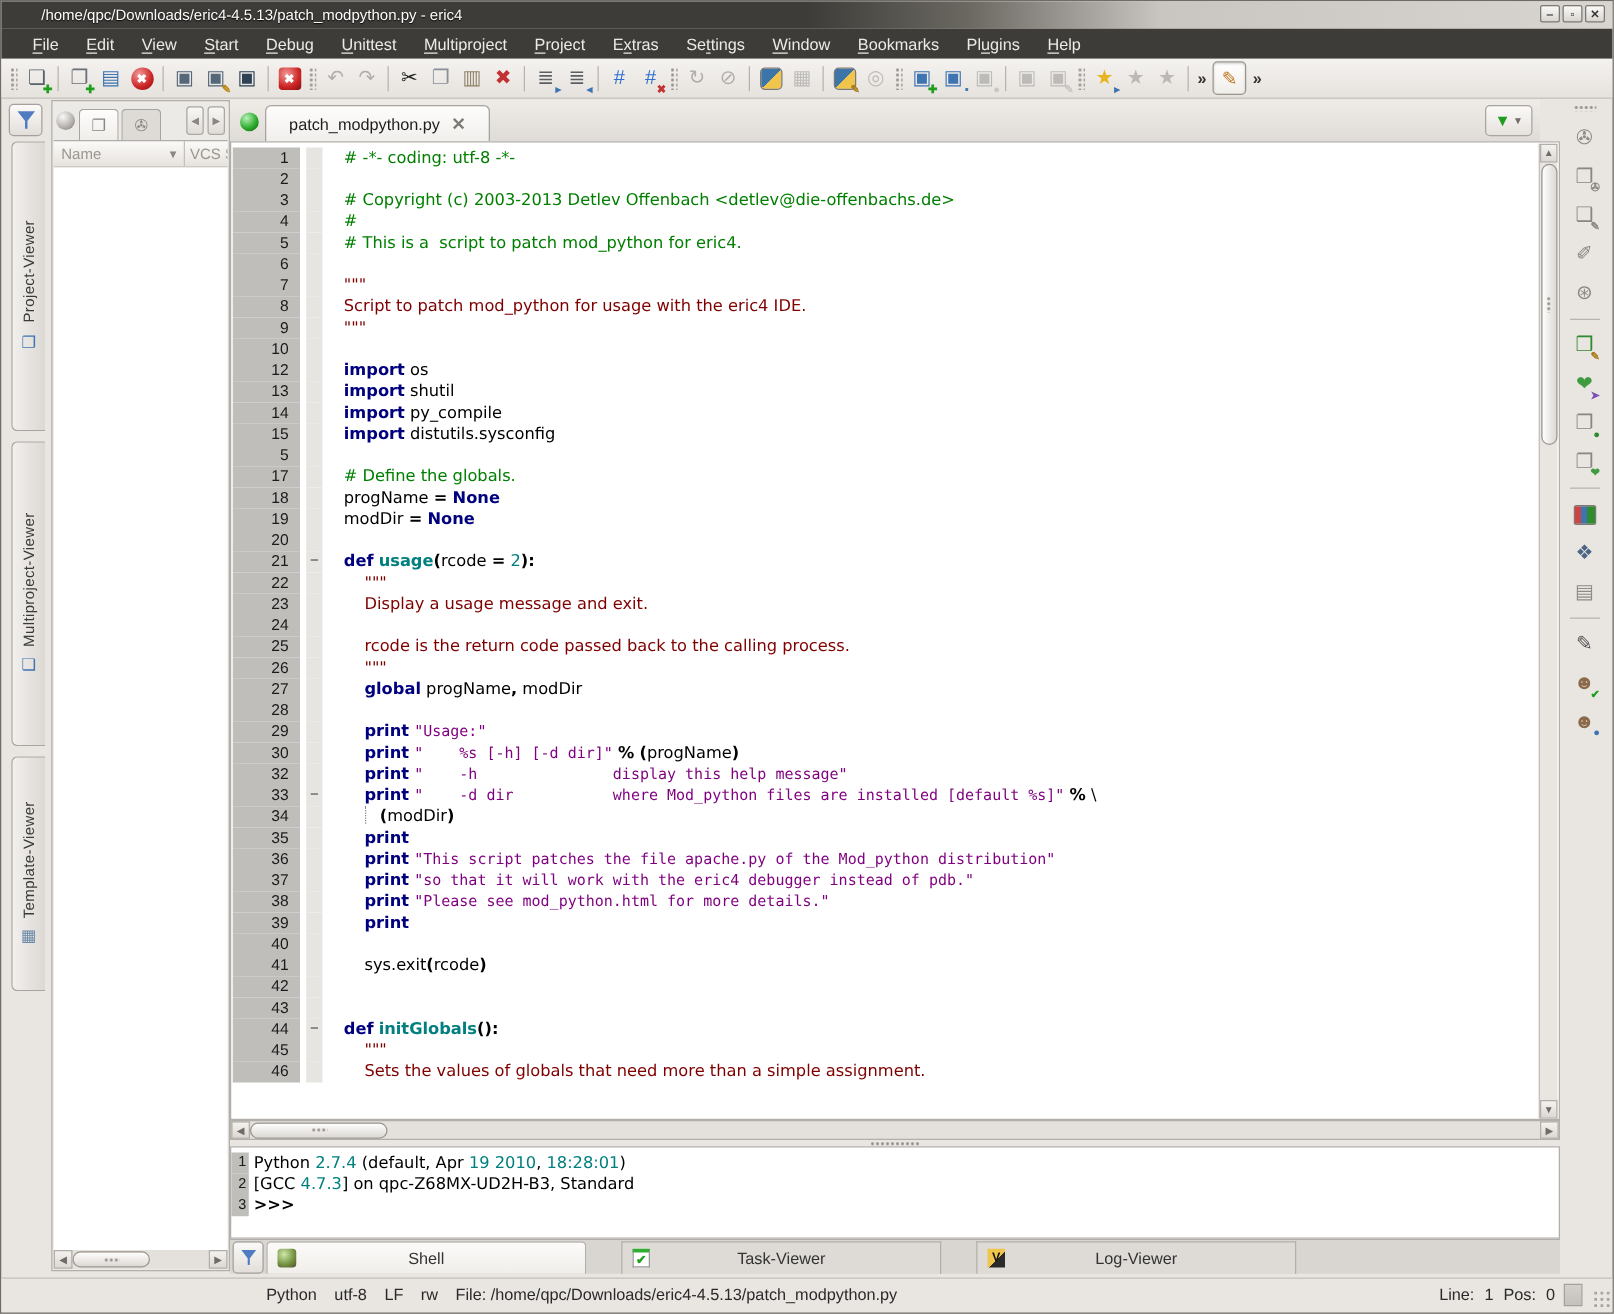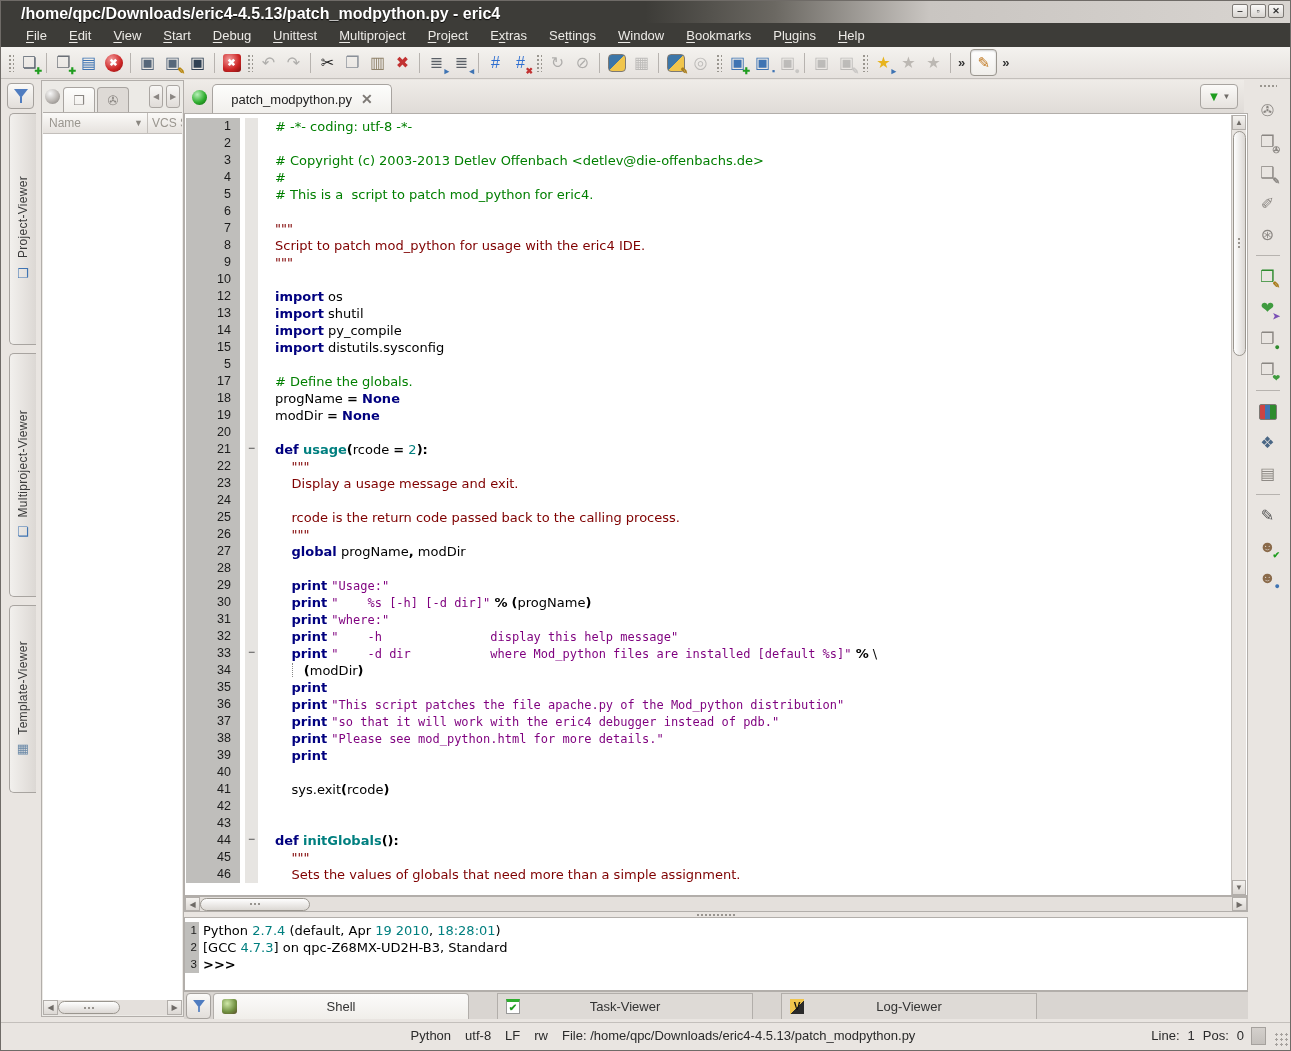--- a/index.html
+++ b/index.html
@@ -2,21 +2,21 @@
 <html><head>
 <meta charset="utf-8">
 <style>
   *{box-sizing:border-box;margin:0;padding:0}
   body{background:#9a9692;font-family:"Liberation Sans",sans-serif}
   .window{position:relative;width:1291px;height:1051px;background:#e9e5e1;border:1px solid #6f6b67;overflow:hidden}
 
   
   .titlebar{position:absolute;top:0;left:0;right:0;height:22px;
     background:linear-gradient(90deg,#3d3c38 0%,#3d3c38 50%,#6b6862 60%,#c9c5c1 72%,#d8d4d0 100%)}
-  .title-text{position:absolute;left:20px;top:4px;font-size:16px;font-weight:bold;color:#fff;text-shadow:0 1px 1px #000}
+  .title-text{position:absolute;left:32px;top:4px;font-size:12px;font-weight:normal;color:#fff;text-shadow:0 1px 1px #000}
   .winctl{position:absolute;top:3px;right:6px;display:flex;gap:2px}
   .winbtn{width:16px;height:14px;border:1px solid #7d7975;background:linear-gradient(#fbfaf9,#d8d4d0);
     font-size:9px;font-weight:bold;color:#333;display:flex;align-items:center;justify-content:center;border-radius:2px}
 
   
   .menubar{position:absolute;top:22px;left:0;right:0;height:24px;background:#3d3c38;display:flex;align-items:center;padding-left:14px}
   .menu-item{color:#eceae6;font-size:13px;padding:3px 11px;cursor:default}
   .menu-item u{text-underline-offset:2px}
 
   
@@ -66,21 +66,21 @@
   .lp-body{position:absolute;top:53px;left:1px;right:1px;bottom:16px;background:#fff}
   .lp-hscroll{position:absolute;left:1px;right:1px;bottom:1px;height:15px;background:#e4e0dc;display:flex;align-items:center}
 
   .scroll-arrow{width:15px;height:100%;display:flex;align-items:center;justify-content:center;font-size:8px;color:#6f6b67;
     background:linear-gradient(#f4f2ef,#dcd8d4);border:1px solid #b2aeaa;flex:none}
   .scroll-thumb{height:13px;border:1px solid #9a968f;border-radius:7px;background:linear-gradient(#fefefe,#dcd8d4);
     display:flex;align-items:center;justify-content:center;flex:none}
   .grip-dots{width:13px;height:4px;background-image:radial-gradient(circle,#98948f 1px,transparent 1.3px);background-size:4px 4px}
 
   .editorcol{position:absolute;top:79px;left:183px;width:1064px;bottom:34px}
-  .edittabbar{position:absolute;top:0;left:0;right:4px;height:43px;background:linear-gradient(#efece8,#dbd7d3);border-bottom:1px solid #b2aeaa}
+  .edittabbar{position:absolute;top:0;left:0;right:16px;height:43px;background:linear-gradient(#efece8,#dbd7d3);border-bottom:1px solid #b2aeaa}
   .sphere{width:15px;height:15px;border-radius:50%}
   .sphere.green{background:radial-gradient(circle at 35% 30%,#b8f0b8,#2fae2f 55%,#0a5c0a)}
   .sphere.gray{background:radial-gradient(circle at 35% 30%,#f8f8f8,#b9b5b1 55%,#7d7975)}
   .etab-sphere{position:absolute;left:8px;top:10px}
   .etab{position:absolute;left:28px;top:4px;height:29px;width:180px;background:linear-gradient(#fdfdfc,#f1efec);
     border:1px solid #a8a4a0;border-bottom:none;border-radius:5px 5px 0 0;display:flex;align-items:center;justify-content:center;gap:9px;
     font-size:13px;color:#1d1d1d}
   .etab .close{font-size:14px;font-weight:bold;color:#7d7975}
   .etab-dd{position:absolute;right:6px;top:4px;width:38px;height:25px;border:1px solid #a8a4a0;border-radius:4px;
     background:linear-gradient(#fbfaf8,#e6e2de);display:flex;align-items:center;justify-content:center;gap:2px}
@@ -137,21 +137,21 @@
   .rightstrip{position:absolute;top:79px;right:2px;width:41px;bottom:33px;display:flex;flex-direction:column;align-items:center;padding-top:4px}
   .rgrip{width:18px;height:5px;background-image:radial-gradient(circle,#9a968f 1px,transparent 1.3px);background-size:4px 4px;margin-bottom:6px}
   .rbtn{width:27px;height:27px;border-radius:3px;display:flex;align-items:center;justify-content:center;position:relative;margin:2px 0}
   .rbtn .g{font-size:16px;line-height:1}
   .rbtn .badge{position:absolute;right:1px;bottom:0;font-size:9px;font-weight:bold;line-height:1}
   .rsep{width:24px;height:1px;background:#b7b3af;margin:5px 0}
   .books{width:18px;height:16px;border:1px solid #7d7975;border-radius:2px;
     background:linear-gradient(90deg,#cc4444 0 30%,#3f74b3 30% 60%,#2e8b2e 60% 100%)}
 
   .statusbar{position:absolute;left:0;right:0;top:1021px;height:27px;background:#e9e5e1;border-top:1px solid #c3bfbb;font-size:13px;color:#2a2a2a}
-  .sb-center{position:absolute;left:205px;right:170px;top:5px;text-align:center;white-space:nowrap}
+  .sb-center{position:absolute;left:205px;right:170px;top:5px;white-space:nowrap}
   .sb-center span{margin:0 7px}
   .sb-right{position:absolute;right:46px;top:5px;display:flex;gap:8px;align-items:center;white-space:nowrap}
   .sb-widget{position:absolute;right:24px;top:4px;width:15px;height:18px;background:linear-gradient(#d4d0cc,#c4c0bc);border:1px solid #a5a19d}
   .sb-grip{position:absolute;right:2px;bottom:3px;width:14px;height:14px;
     background-image:radial-gradient(circle,#a5a19d 1px,transparent 1.3px);background-size:5px 5px}
 </style>
 </head>
 <body>
 
 <div class="window">
@@ -548,26 +548,20 @@
             <div class="fold"></div>
             <pre class="codetext"><span class="seg-t">    </span><span class="seg-k">print</span><span class="seg-t"> </span><span class="seg-s">"Usage:"</span></pre>
           </div>
           <div class="cl">
             <div class="lnum">30</div>
             <div class="lgap"></div>
             <div class="fold"></div>
             <pre class="codetext"><span class="seg-t">    </span><span class="seg-k">print</span><span class="seg-t"> </span><span class="seg-s">"    %s [-h] [-d dir]"</span><span class="seg-t"> </span><span class="seg-o">%</span><span class="seg-t"> </span><span class="seg-o">(</span><span class="seg-t">progName</span><span class="seg-o">)</span></pre>
           </div>
           <div class="cl">
-            <div class="lnum">31</div>
-            <div class="lgap"></div>
-            <div class="fold"></div>
-            <pre class="codetext"><span class="seg-t">    </span><span class="seg-k">print</span><span class="seg-t"> </span><span class="seg-s">"where:"</span></pre>
-          </div>
-          <div class="cl">
             <div class="lnum">32</div>
             <div class="lgap"></div>
             <div class="fold"></div>
             <pre class="codetext"><span class="seg-t">    </span><span class="seg-k">print</span><span class="seg-t"> </span><span class="seg-s">"    -h               display this help message"</span></pre>
           </div>
           <div class="cl">
             <div class="lnum">33</div>
             <div class="lgap"></div>
             <div class="fold">−</div>
             <pre class="codetext"><span class="seg-t">    </span><span class="seg-k">print</span><span class="seg-t"> </span><span class="seg-s">"    -d dir           where Mod_python files are installed [default %s]"</span><span class="seg-t"> </span><span class="seg-o">%</span><span class="seg-t"> \</span></pre>

